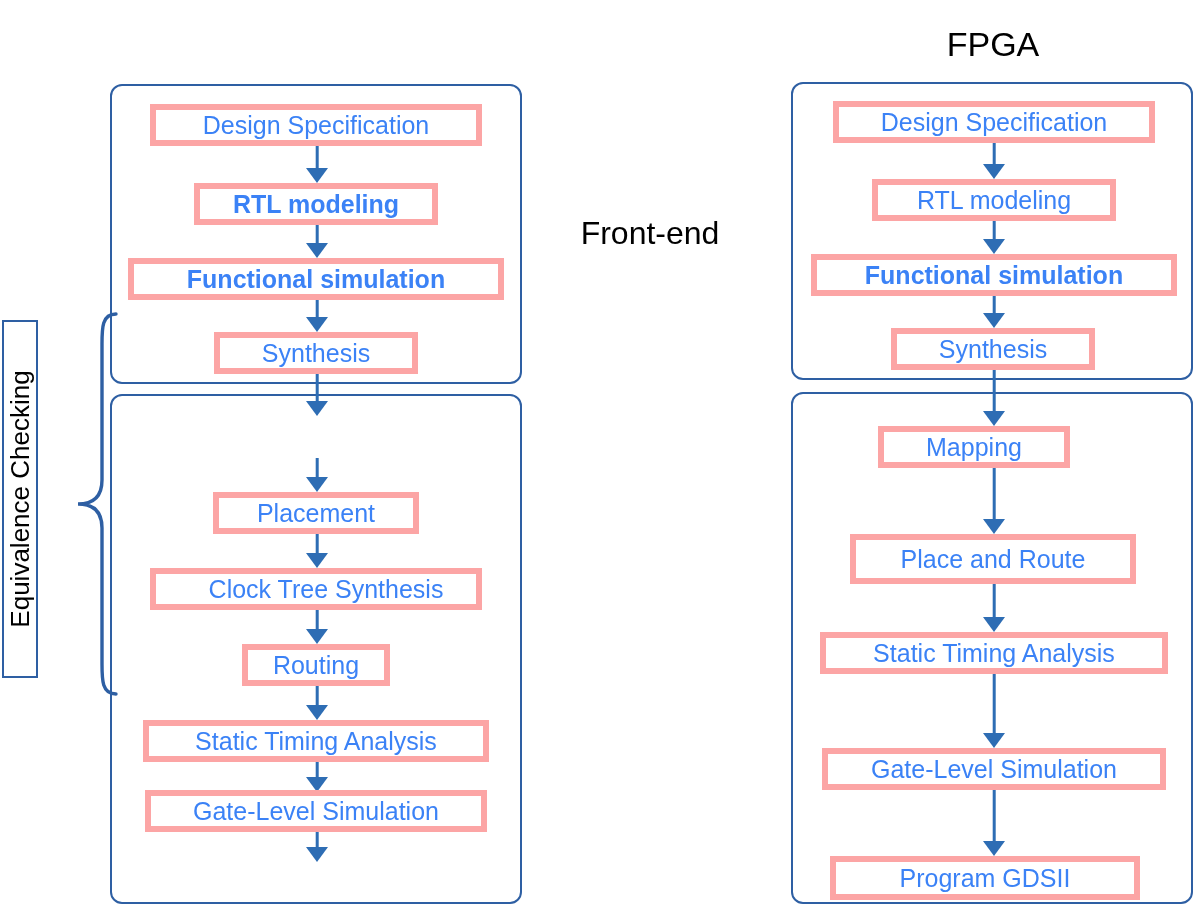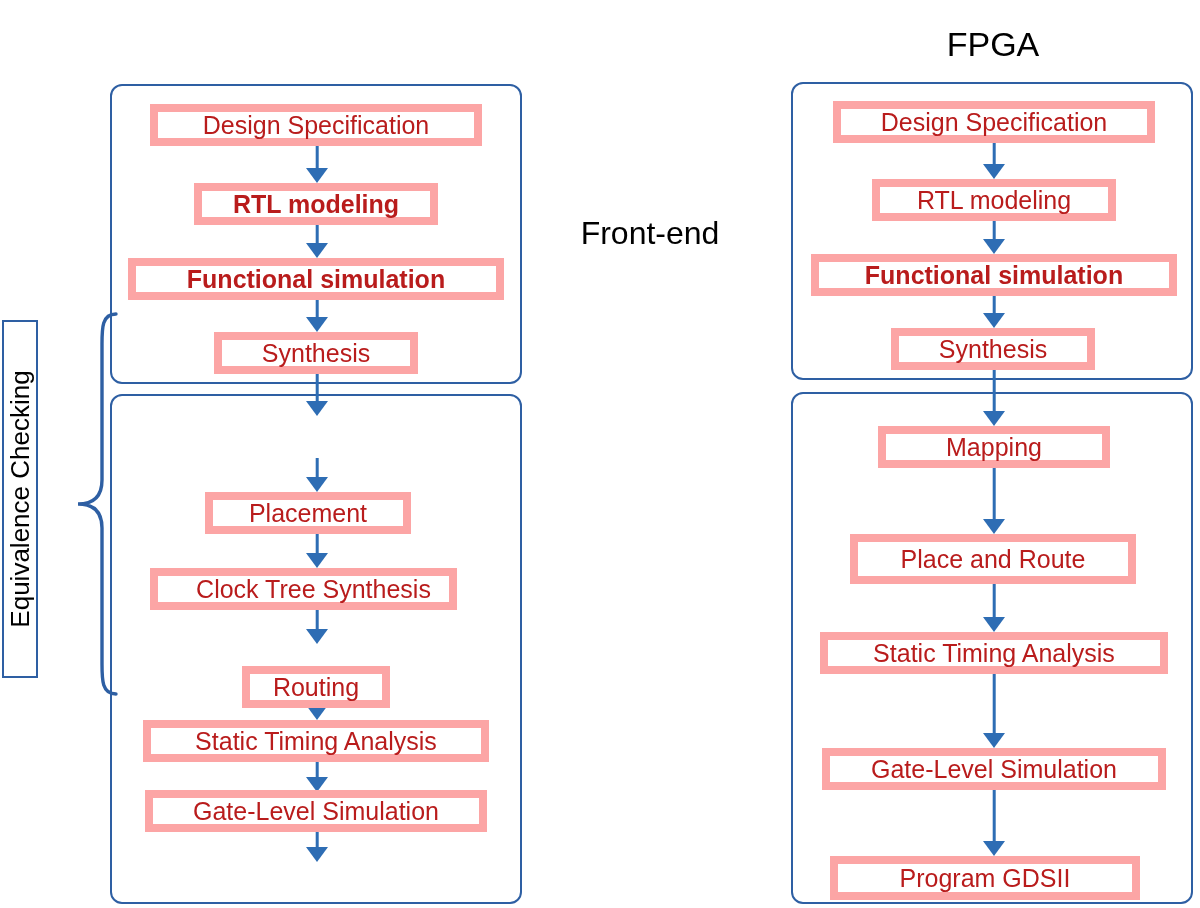--- a/index.html
+++ b/index.html
@@ -53,29 +53,29 @@
     box-sizing: border-box;
   }
   #asic-frontend { left: 110px; top: 84px;  width: 412px; height: 300px; }
   #asic-backend  { left: 110px; top: 394px; width: 412px; height: 510px; }
   #fpga-frontend { left: 791px; top: 82px;  width: 402px; height: 298px; }
   #fpga-backend  { left: 791px; top: 392px; width: 402px; height: 512px; }
 
   
   .step {
     position: absolute;
-    border: 8px solid #fca5a5;
+    border: 6px solid #fca5a5;
     background: #ffffff;
     box-sizing: border-box;
     display: flex;
     align-items: center;
     justify-content: center;
     font-size: 25px;
     line-height: 28px;
-    color: #b91c1c;
+    color: #3b82f6;
     white-space: nowrap;
     padding: 0 8px;
     z-index: 3;
   }
   .step.bold { font-weight: bold; }
 
   
   .arrow {
     position: absolute;
     z-index: 2;
@@ -182,33 +182,33 @@
       <div class="head"></div>
   </div>
 
   <div class="group-box" id="asic-backend"></div>
 
   <div class="arrow" style="left:306px; top:458px; width:22px; height:34px;">
     <div class="shaft" style="height:19px;"></div>
       <div class="head"></div>
   </div>
 
-  <div class="step" style="left:205px; top:492px; width:206px; height:42px;">Placement</div>
+  <div class="step" style="left:213px; top:492px; width:206px; height:42px;">Placement</div>
   <div class="arrow" style="left:306px; top:534px; width:22px; height:34px;">
     <div class="shaft" style="height:19px;"></div>
       <div class="head"></div>
   </div>
 
-  <div class="step" style="left:150px; top:568px; width:307px; height:42px;padding-left:28px;">Clock Tree Synthesis</div>
+  <div class="step" style="left:150px; top:568px; width:332px; height:42px;padding-left:28px;">Clock Tree Synthesis</div>
   <div class="arrow" style="left:306px; top:610px; width:22px; height:34px;">
     <div class="shaft" style="height:19px;"></div>
       <div class="head"></div>
   </div>
 
-  <div class="step" style="left:242px; top:644px; width:148px; height:42px;margin-top:22px;">Routing</div>
+  <div class="step" style="left:242px; top:644px; width:148px; height:42px;">Routing</div>
   <div class="arrow" style="left:306px; top:686px; width:22px; height:34px;">
     <div class="shaft" style="height:19px;"></div>
       <div class="head"></div>
   </div>
 
   <div class="step" style="left:143px; top:720px; width:346px; height:42px;">Static Timing Analysis</div>
   <div class="arrow" style="left:306px; top:762px; width:22px; height:30px;">
     <div class="shaft" style="height:15px;"></div>
       <div class="head"></div>
   </div>
@@ -241,21 +241,21 @@
   </div>
 
   <div class="step" style="left:891px; top:328px; width:204px; height:42px;">Synthesis</div>
   <div class="arrow" style="left:983px; top:370px; width:22px; height:56px;">
     <div class="shaft" style="height:41px;"></div>
       <div class="head"></div>
   </div>
 
   <div class="group-box" id="fpga-backend"></div>
 
-  <div class="step" style="left:878px; top:426px; width:232px; height:42px;">Mapping</div>
+  <div class="step" style="left:878px; top:426px; width:192px; height:42px;">Mapping</div>
   <div class="arrow" style="left:983px; top:468px; width:22px; height:66px;">
     <div class="shaft" style="height:51px;"></div>
       <div class="head"></div>
   </div>
 
   <div class="step" style="left:850px; top:534px; width:286px; height:50px;">Place and Route</div>
   <div class="arrow" style="left:983px; top:576px; width:22px; height:56px;">
     <div class="shaft" style="height:41px;"></div>
       <div class="head"></div>
   </div>

